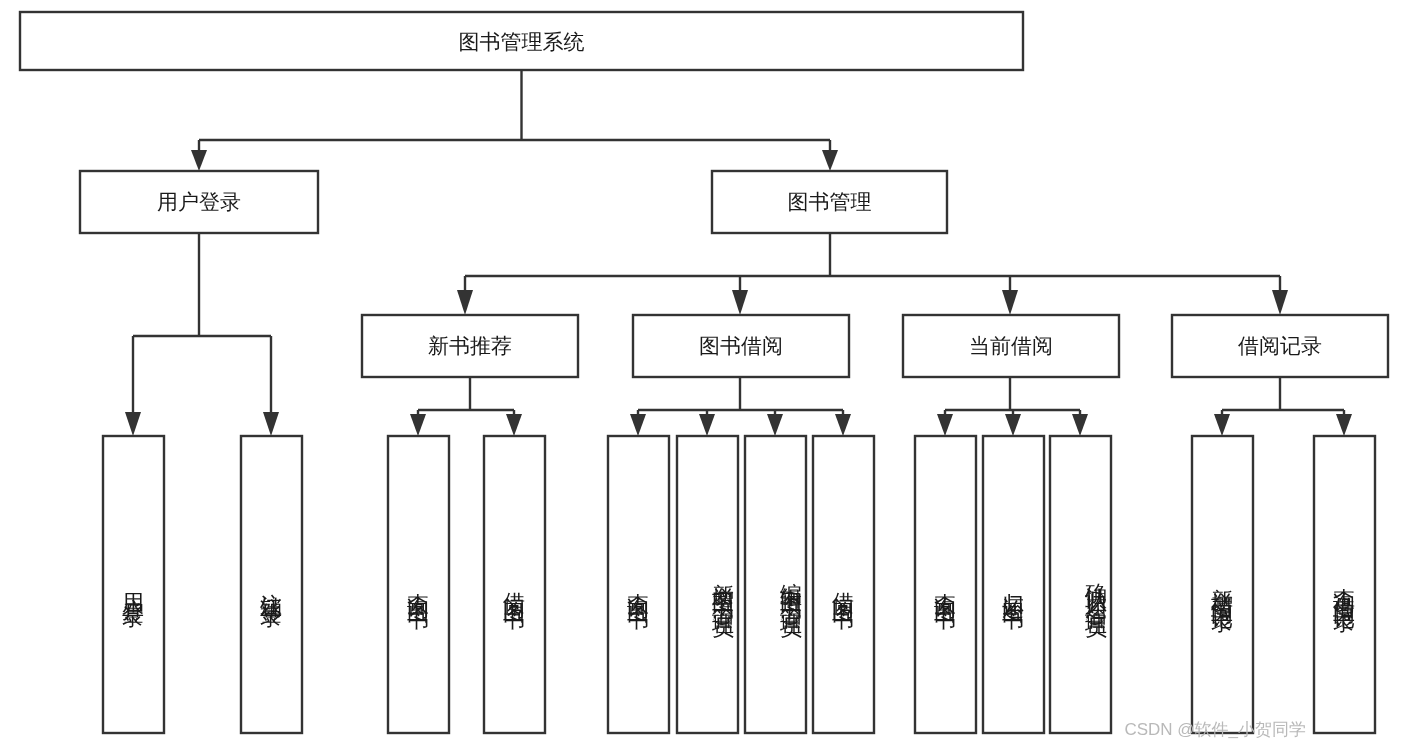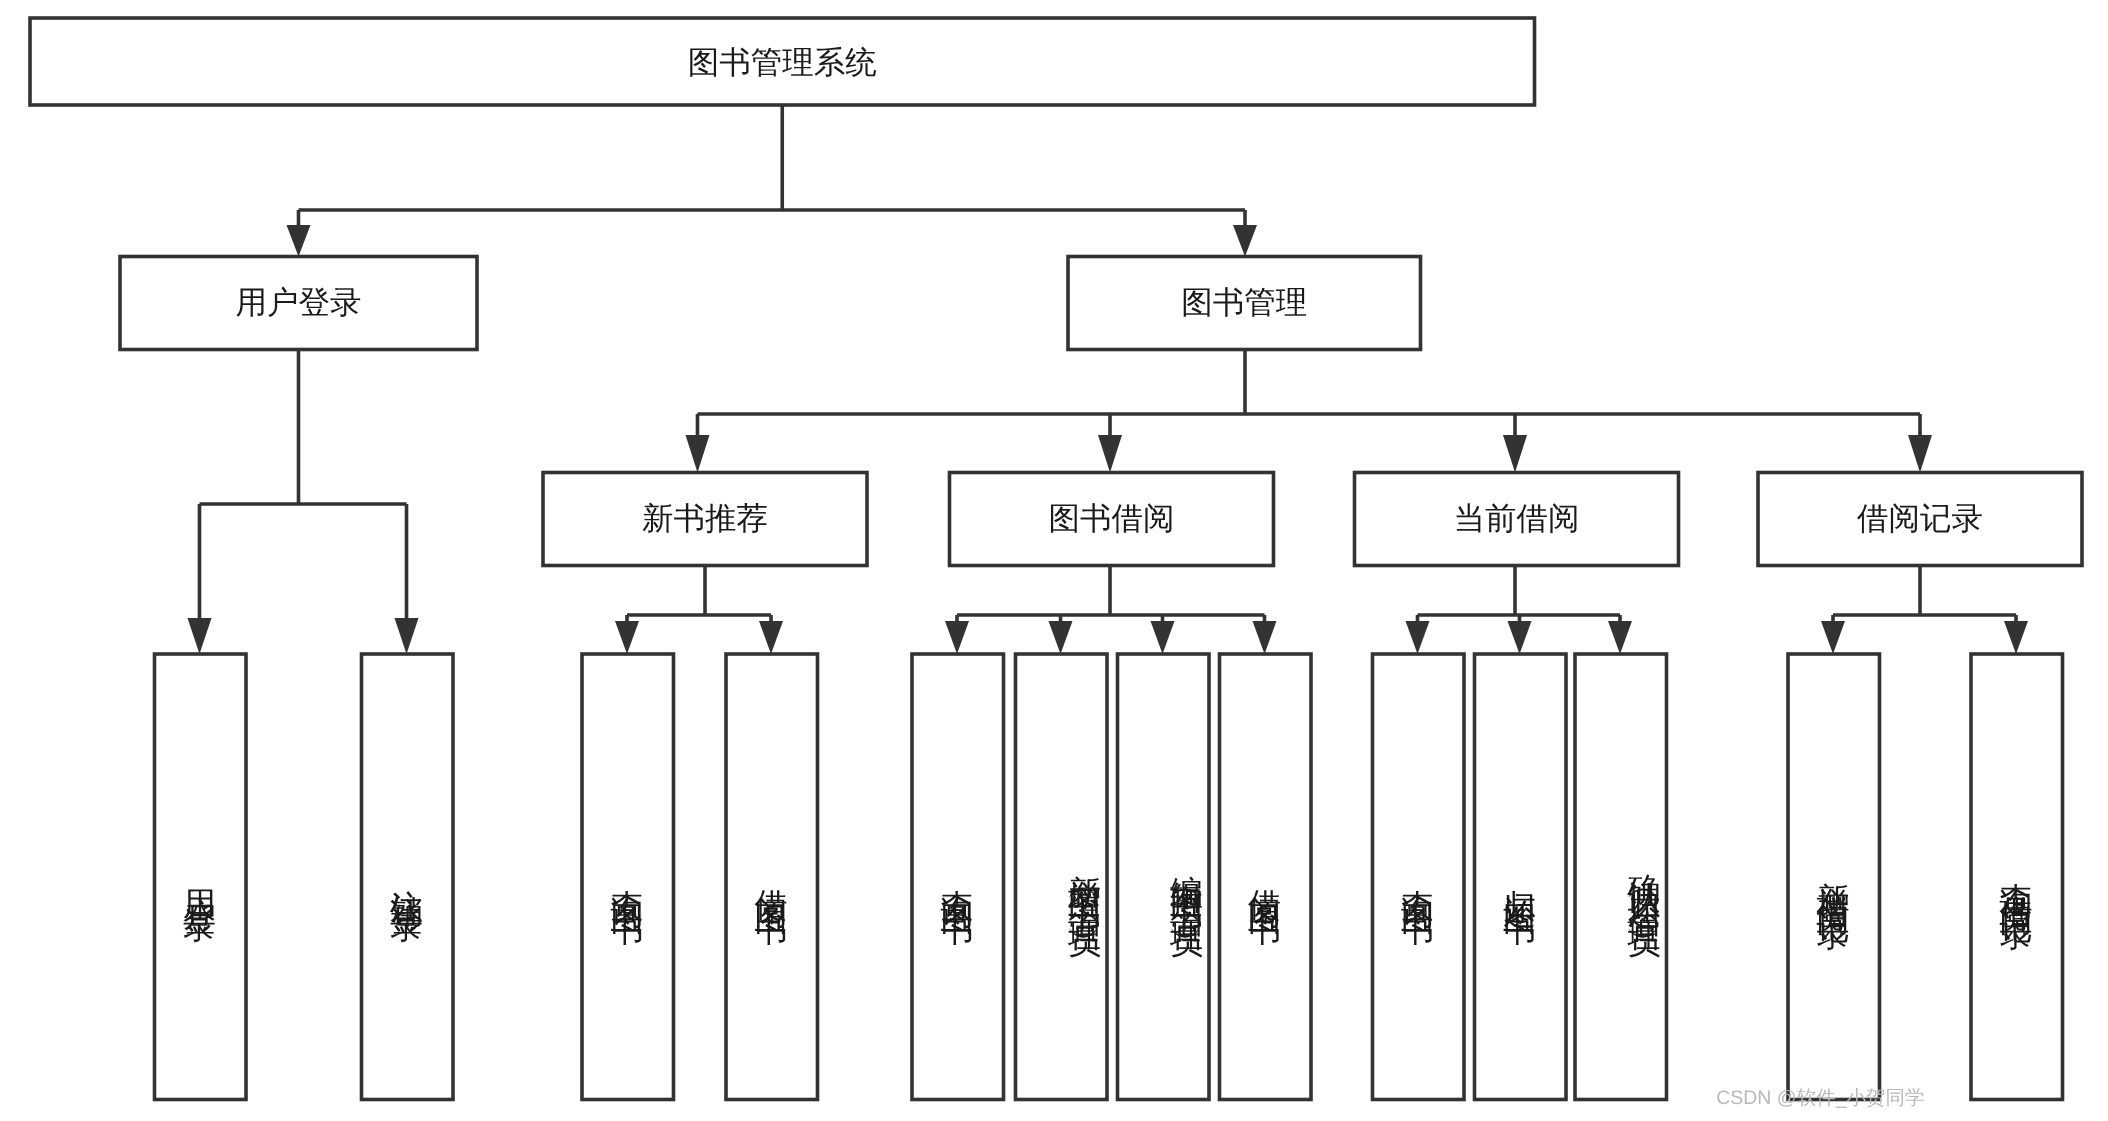--- a/index.html
+++ b/index.html
@@ -11,20 +11,21 @@
     width: 1405px;
     height: 747px;
     font-family: "Liberation Sans", sans-serif;
     overflow: hidden;
   }
   #diagram-root {
     position: relative;
     width: 1291px;
     height: 747px;
     background: #ffffff;
+    padding-left: 23px;
   }
   svg.flow {
     position: absolute;
     top: 0;
     left: 0;
     width: 1405px;
     height: 747px;
     display: block;
   }
   .node-rect {
@@ -47,21 +48,21 @@
     font-size: 21px;
     fill: #1a1a1a;
     text-anchor: middle;
     dominant-baseline: middle;
   }
   .watermark {
     position: absolute;
     right: 8px;
     bottom: 6px;
     font-family: "Liberation Sans", sans-serif;
-    font-size: 13px;
+    font-size: 17px;
     color: #b9b9b9;
     white-space: nowrap;
     user-select: none;
   }
 </style>
 </head>
 <body>
 
 <div id="diagram-root">
 

